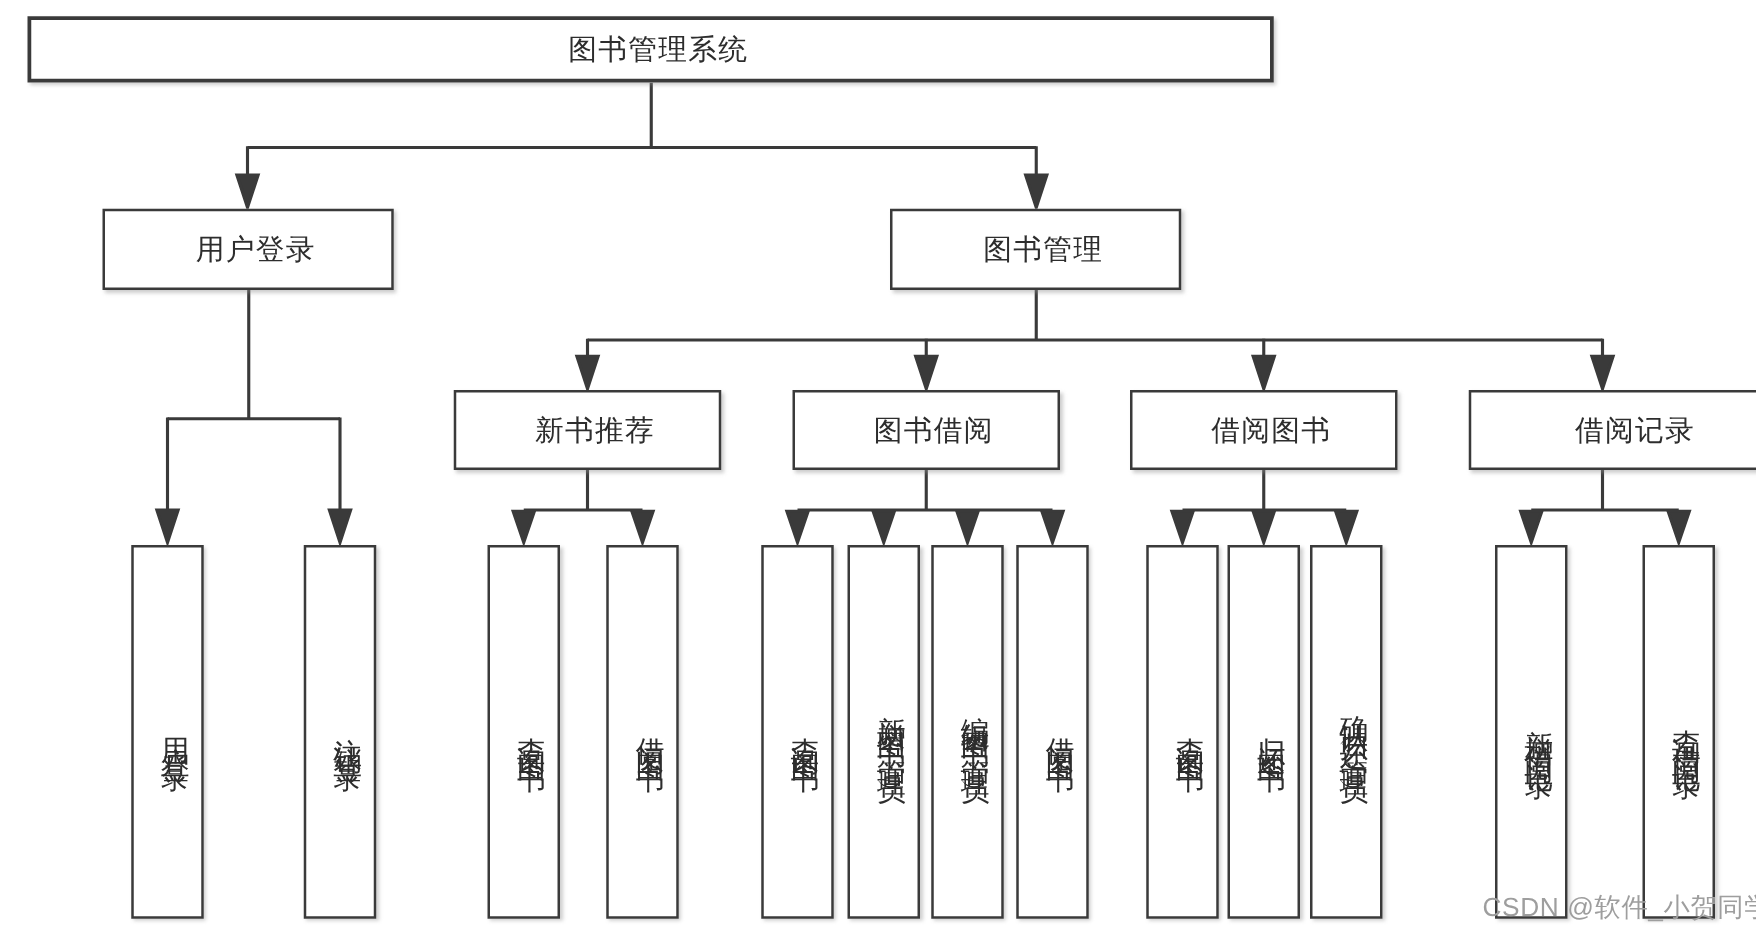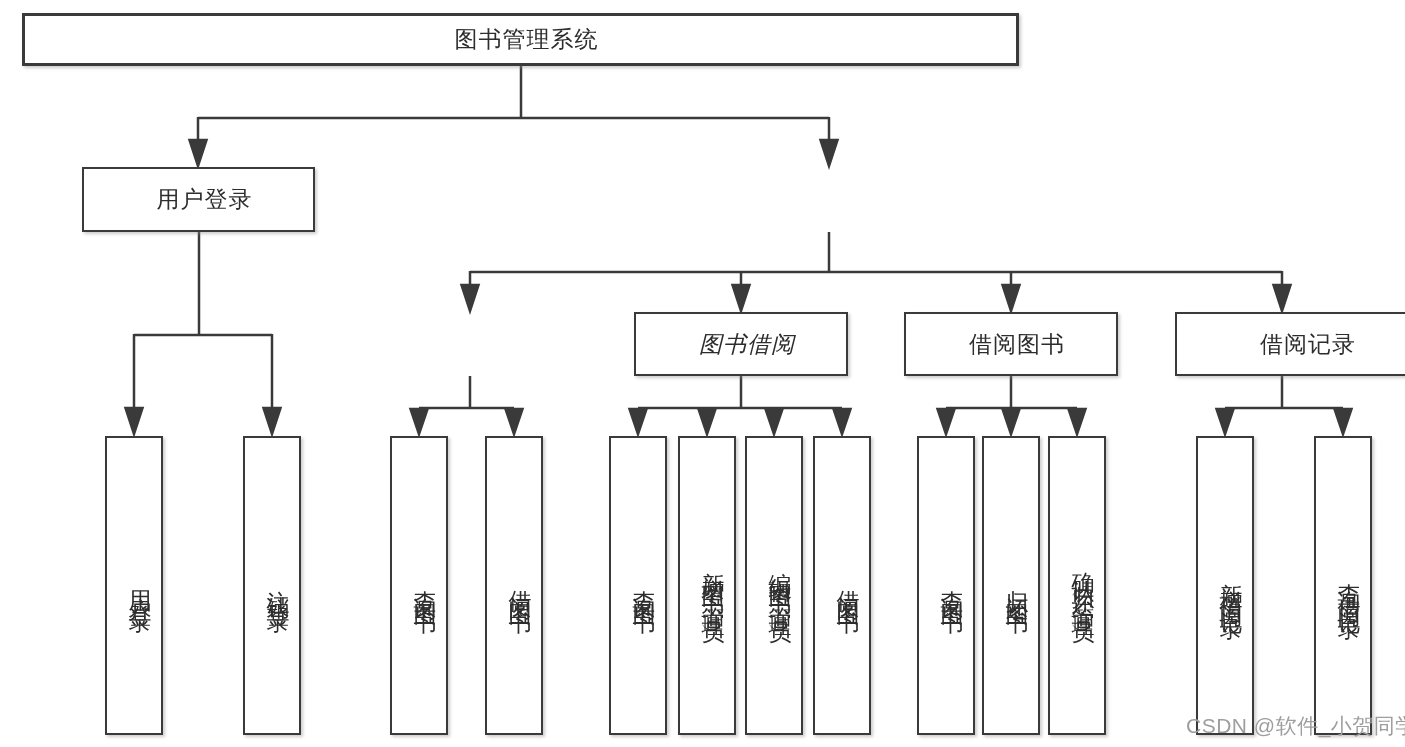--- a/index.html
+++ b/index.html
@@ -16,21 +16,21 @@
   .hlabel{font-size:23px;letter-spacing:1px;white-space:nowrap;}
   .leaf span{
     writing-mode:vertical-rl;text-orientation:upright;
     line-height:1;letter-spacing:7px;font-size:23px;
   }
   
   .root{left:22px;top:13px;width:997px;height:53px;border-width:3px;}
   .n-user{left:82px;top:167px;width:233px;height:65px;}
   .n-book{left:712px;top:167px;width:233px;height:65px;}
   .m0{left:363px;top:312px;width:214px;height:64px;}
-  .m1{left:634px;top:312px;width:214px;height:64px;font-style:italic;}
+  .m1{left:634px;top:312px;width:214px;height:64px;}
   .m2{left:904px;top:312px;width:214px;height:64px;}
   .m3{left:1175px;top:312px;width:254px;height:64px;}
   .leaf{top:436px;width:58px;height:299px;}
   .lf0{left:105px;} .lf1{left:243px;}
   .lf2{left:390px;} .lf3{left:485px;}
   .lf4{left:609px;} .lf5{left:678px;} .lf6{left:745px;} .lf7{left:813px;}
   .lf8{left:917px;} .lf9{left:982px;} .lf10{left:1048px;}
   .lf11{left:1196px;} .lf12{left:1314px;}
   .watermark{
     position:absolute;left:1186px;top:712px;font-size:21px;
@@ -95,21 +95,27 @@
     </g>
   </svg>
 
   <div class="box root">
     <span class="hlabel">图书管理系统</span>
   </div>
 
   <div class="box n-user">
     <span class="hlabel">用户登录</span>
   </div>
+  <div class="box n-book">
+    <span class="hlabel">图书管理</span>
+  </div>
 
+  <div class="box m0">
+    <span class="hlabel">新书推荐</span>
+  </div>
   <div class="box m1">
     <span class="hlabel">图书借阅</span>
   </div>
   <div class="box m2">
     <span class="hlabel">借阅图书</span>
   </div>
   <div class="box m3">
     <span class="hlabel">借阅记录</span>
   </div>
 

